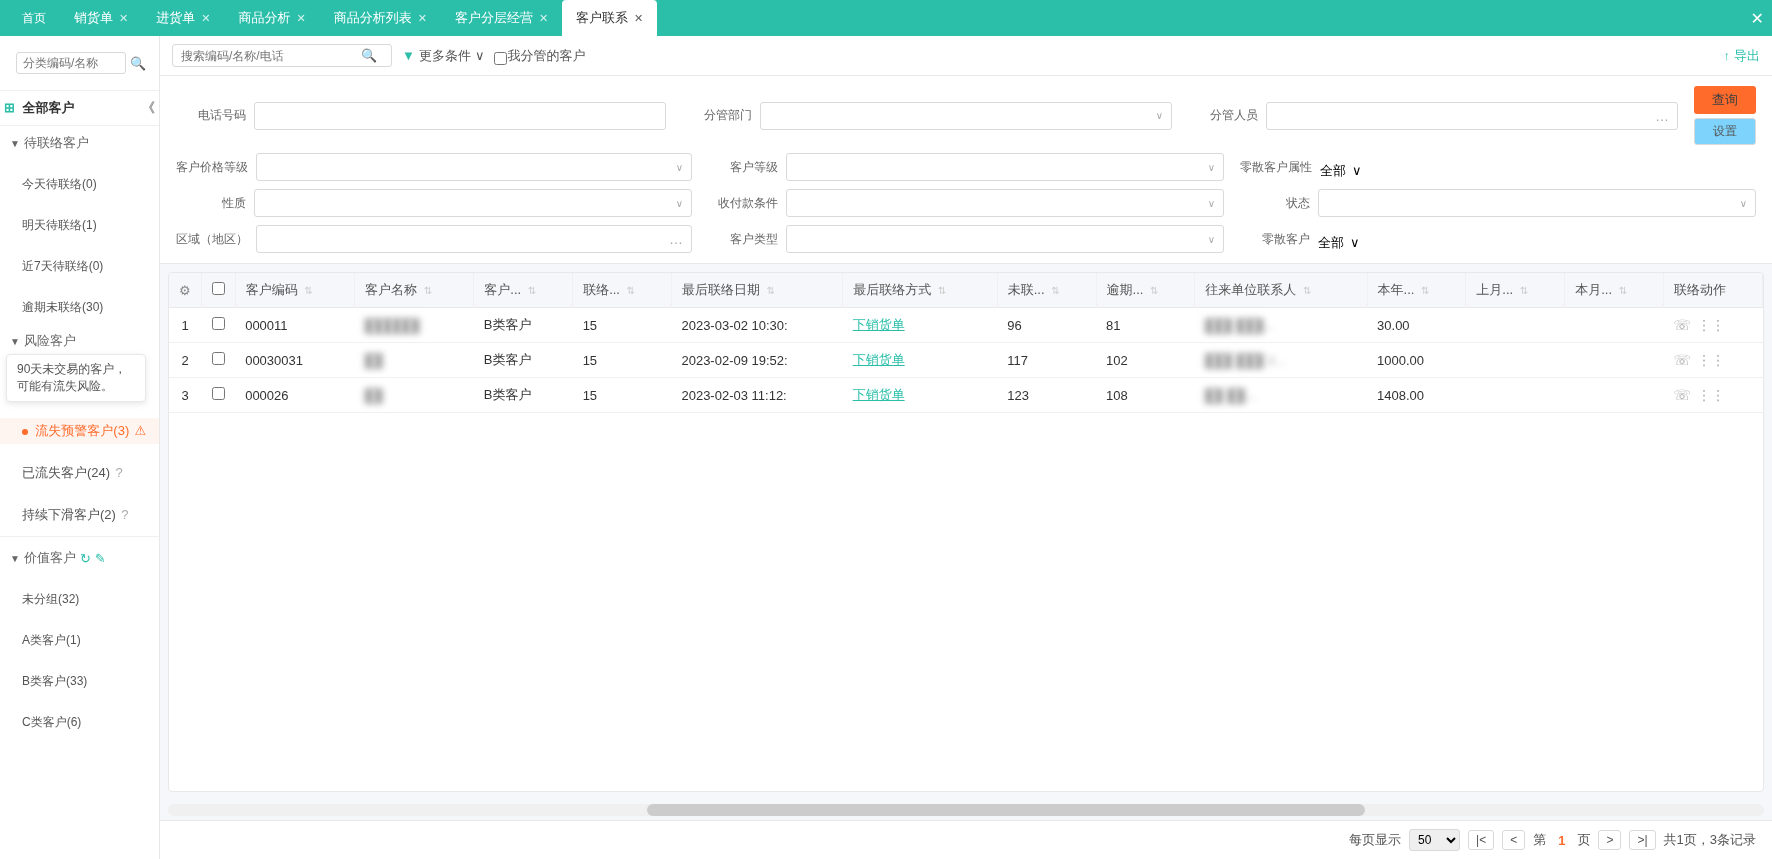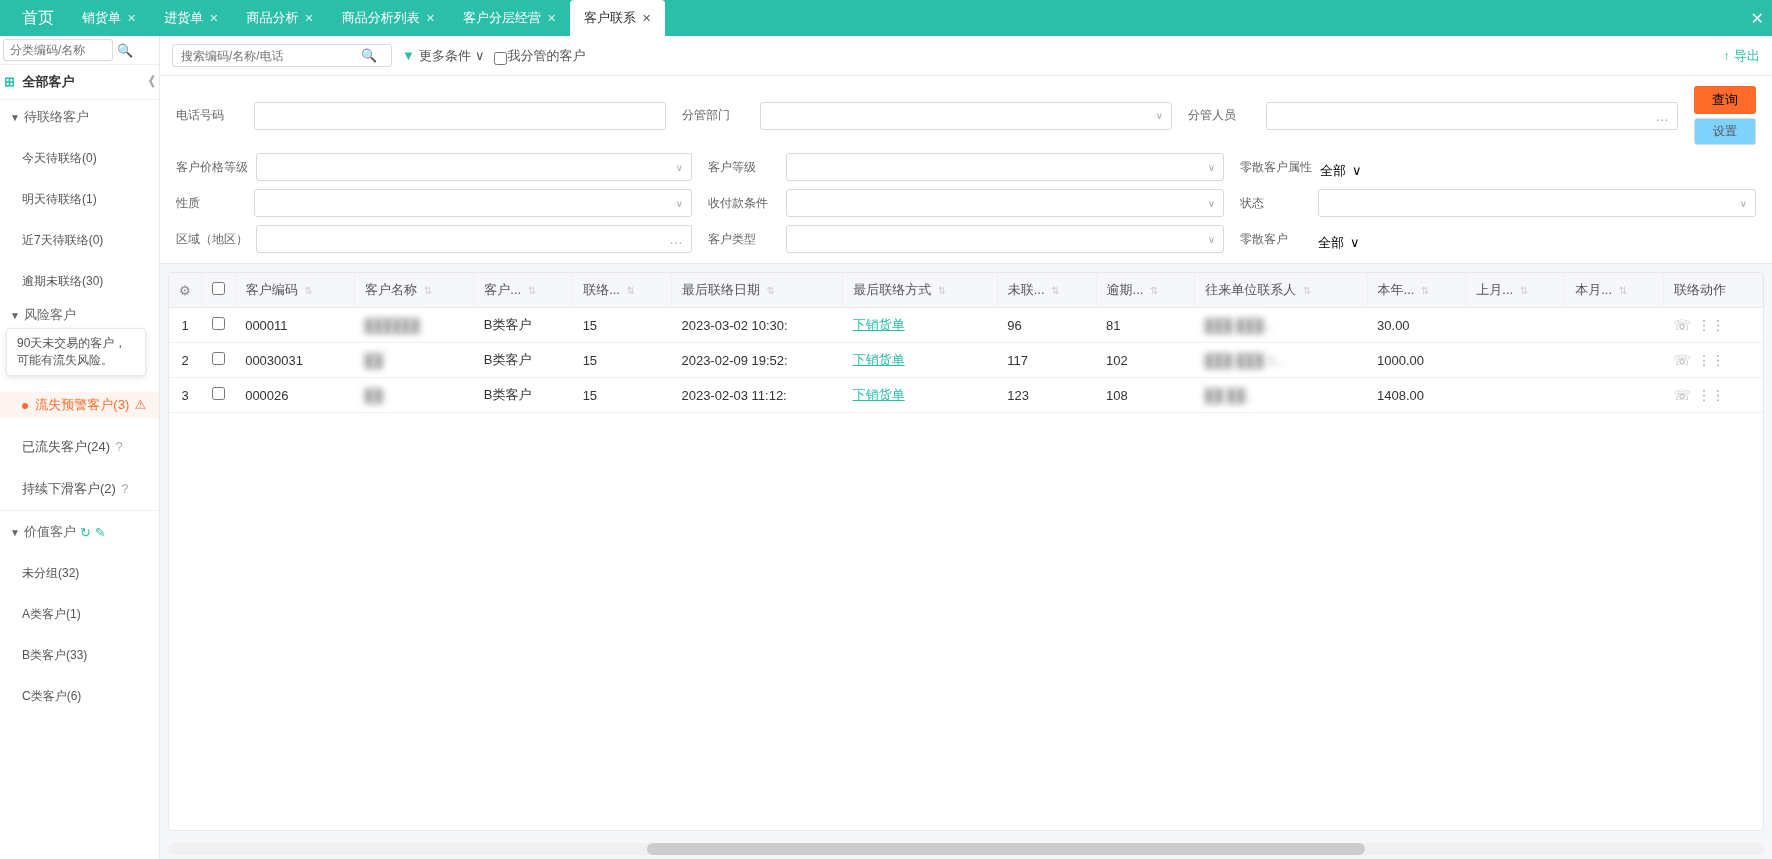--- a/index.html
+++ b/index.html
@@ -30,21 +30,21 @@
       border-radius: 4px 4px 0 0;
     }
     .tab-item .close-btn {
       margin-left: 6px;
       font-size: 11px;
       opacity: 0.8;
     }
     .tab-home {
       padding: 0 14px;
       color: white;
-      font-size: 16px;
+      font-size: 12px;
     }
     .tab-bar-right {
       margin-left: auto;
       color: white;
       font-size: 16px;
       cursor: pointer;
     }
 
     
     .main-layout {
@@ -56,21 +56,21 @@
     .sidebar {
       width: 160px;
       background: white;
       border-right: 1px solid #e8e8e8;
       overflow-y: auto;
       flex-shrink: 0;
     }
     .sidebar-search {
       display: flex;
       align-items: center;
-      padding: 3px;
+      padding: 16px;
       border-bottom: 1px solid #f0f0f0;
     }
     .sidebar-search input {
       border: 1px solid #d9d9d9;
       border-radius: 3px;
       padding: 3px 6px;
       font-size: 12px;
       width: 110px;
       outline: none;
     }
@@ -221,21 +221,21 @@
       display: flex;
       align-items: center;
       gap: 8px;
       flex: 1;
     }
     .filter-label {
       color: #666;
       font-size: 12px;
       white-space: nowrap;
       min-width: 70px;
-      text-align: left;
+      text-align: right;
     }
     .filter-input {
       flex: 1;
       border: 1px solid #d9d9d9;
       border-radius: 3px;
       padding: 4px 8px;
       font-size: 12px;
       outline: none;
       height: 28px;
     }
@@ -256,21 +256,21 @@
     .filter-select .arrow { color: #aaa; font-size: 10px; }
     .filter-select-full {
       display: flex;
       align-items: center;
       gap: 6px;
       flex: 1;
       margin-top: 7px;
     }
     .query-btn {
       background: #ff6b2b;
-      color: #000000;
+      color: #404040;
       border: none;
       border-radius: 3px;
       padding: 5px 18px;
       cursor: pointer;
       font-size: 13px;
     }
     .settings-btn {
       border: 1px solid #d9d9d9;
       border-radius: 3px;
       padding: 4px 12px;
@@ -740,15 +740,30 @@
             </td>
           </tr>
         </tbody>
       </table>
     </div>
 
     <div class="scrollbar-area">
       <div class="scrollbar-thumb"></div>
     </div>
 
+    <div class="pagination-bar">
+      <span>每页显示</span>
+      <select>
+        <option>50</option>
+        <option>100</option>
+      </select>
+      <button class="page-btn">|&lt;</button>
+      <button class="page-btn">&lt;</button>
+      <span>第</span>
+      <span class="page-current">1</span>
+      <span>页</span>
+      <button class="page-btn">&gt;</button>
+      <button class="page-btn">&gt;|</button>
+      <span>共1页，3条记录</span>
+    </div>
 
   </div>
 </div>
 
 </body></html>

